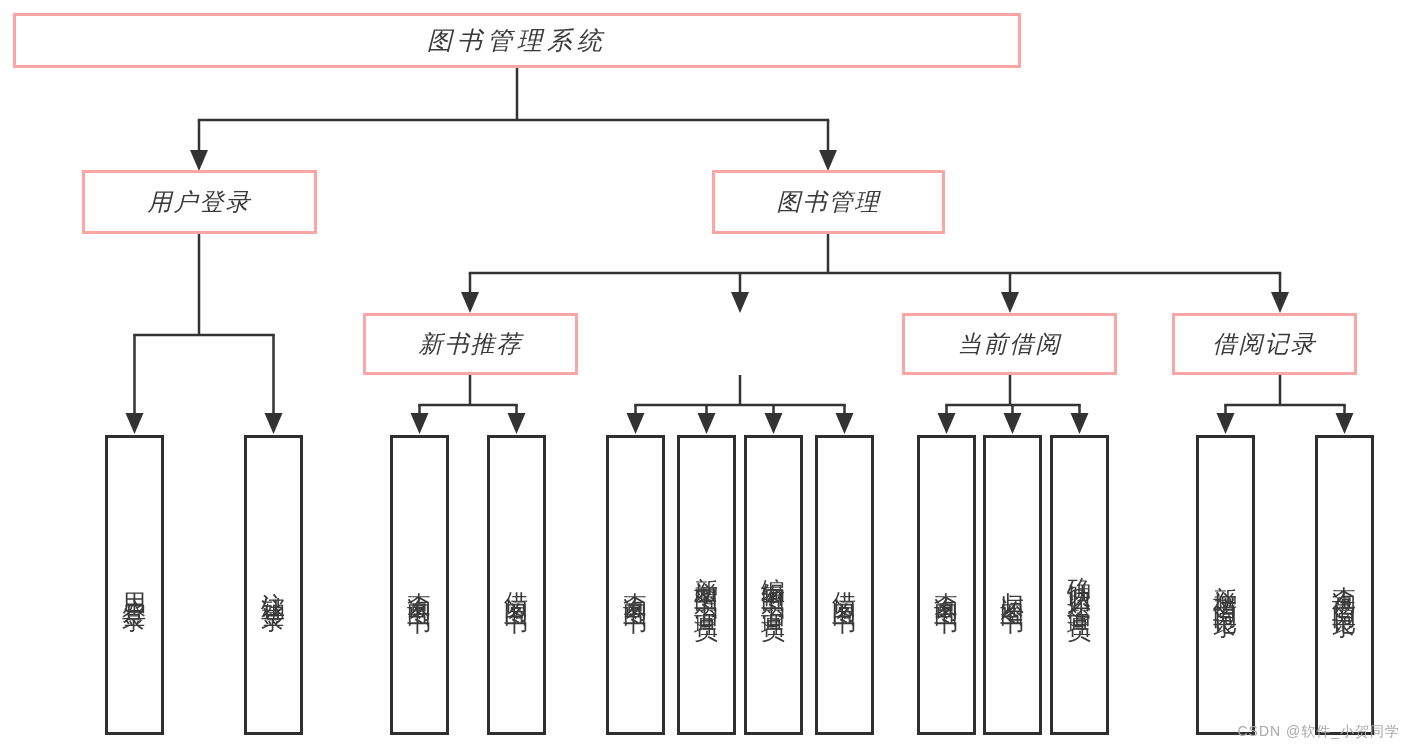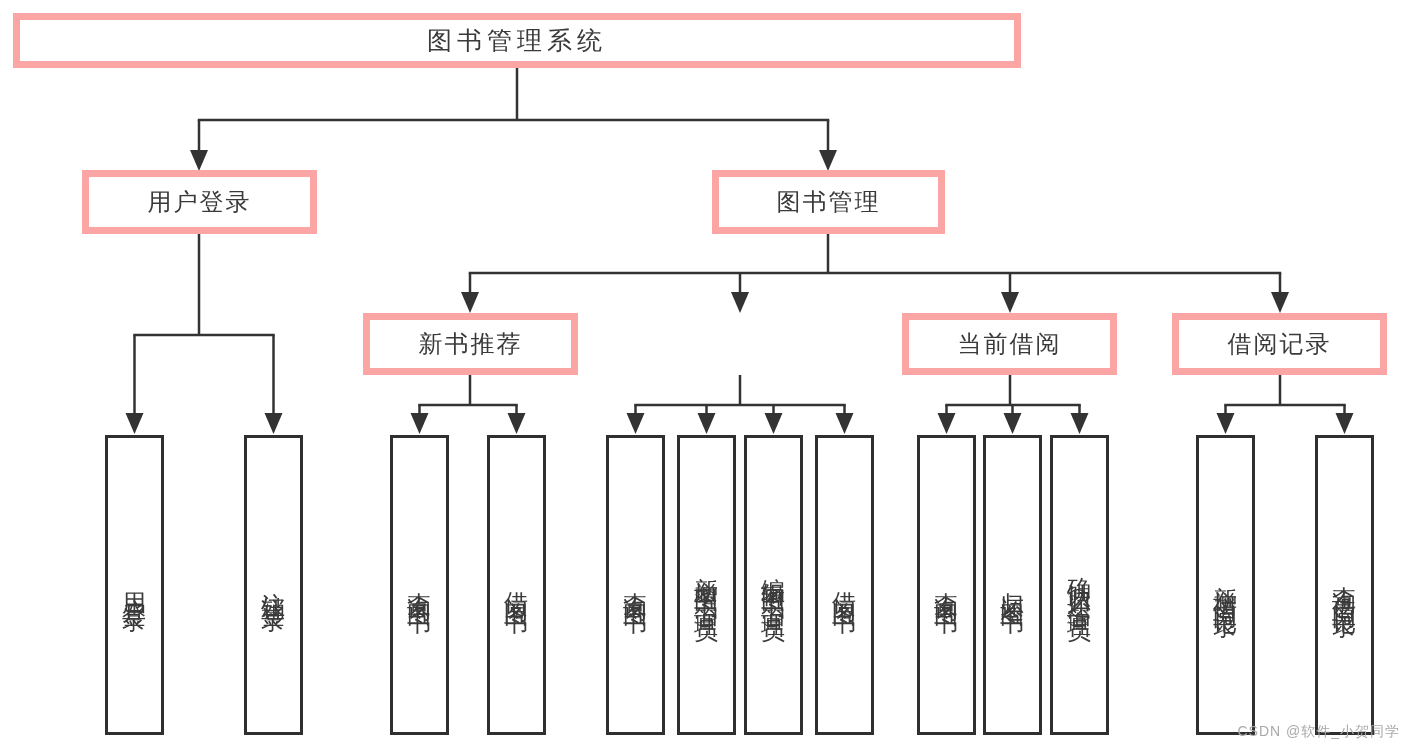--- a/index.html
+++ b/index.html
@@ -10,25 +10,26 @@
     font-family:"Liberation Sans", sans-serif;
     color:#3a3a3a;
     overflow:hidden;
   }
   .connectors { position:absolute; left:0; top:0; width:1405px; height:747px; }
   .connectors line { stroke:#333333; stroke-width:2.5; }
   .connectors polygon { fill:#333333; stroke:none; }
   .node {
     position:absolute;
     background:#ffffff;
-    border:7px solid #fca5a5;
+    border:3px solid #fca5a5;
     box-sizing:border-box;
     display:flex; align-items:center; justify-content:center;
     font-size:24px; letter-spacing:2px;
     white-space:nowrap;
+    font-style:italic;
   }
   .node.root { font-size:25px; letter-spacing:5px; }
   .vnode {
     position:absolute;
     background:#ffffff;
     border:3px solid #2f2f2f;
     box-sizing:border-box;
     writing-mode:vertical-rl;
     text-orientation:mixed;
     text-align:center;
@@ -127,21 +128,21 @@
     </g>
   </svg>
 
   <div class="node root" style="left:13px; top:13px; width:1008px; height:55px;">图书管理系统</div>
 
   <div class="node" style="left:82px; top:170px; width:235px; height:64px;">用户登录</div>
   <div class="node" style="left:712px; top:170px; width:233px; height:64px;">图书管理</div>
 
   <div class="node" style="left:363px; top:313px; width:215px; height:62px;">新书推荐</div>
   <div class="node" style="left:902px; top:313px; width:215px; height:62px;">当前借阅</div>
-  <div class="node" style="left:1172px; top:313px; width:215px; height:62px;">借阅记录</div>
+  <div class="node" style="left:1172px; top:313px; width:185px; height:62px;">借阅记录</div>
 
   <div class="vnode" style="left:105px;">用户登录</div>
   <div class="vnode" style="left:244px;">注销登录</div>
 
   <div class="vnode" style="left:390px;">查询图书</div>
   <div class="vnode" style="left:487px;">借阅图书</div>
 
   <div class="vnode" style="left:606px;">查询图书</div>
   <div class="vnode" style="left:677px;">新增图书（管理员）</div>
   <div class="vnode" style="left:744px;">编辑图书（管理员）</div>

